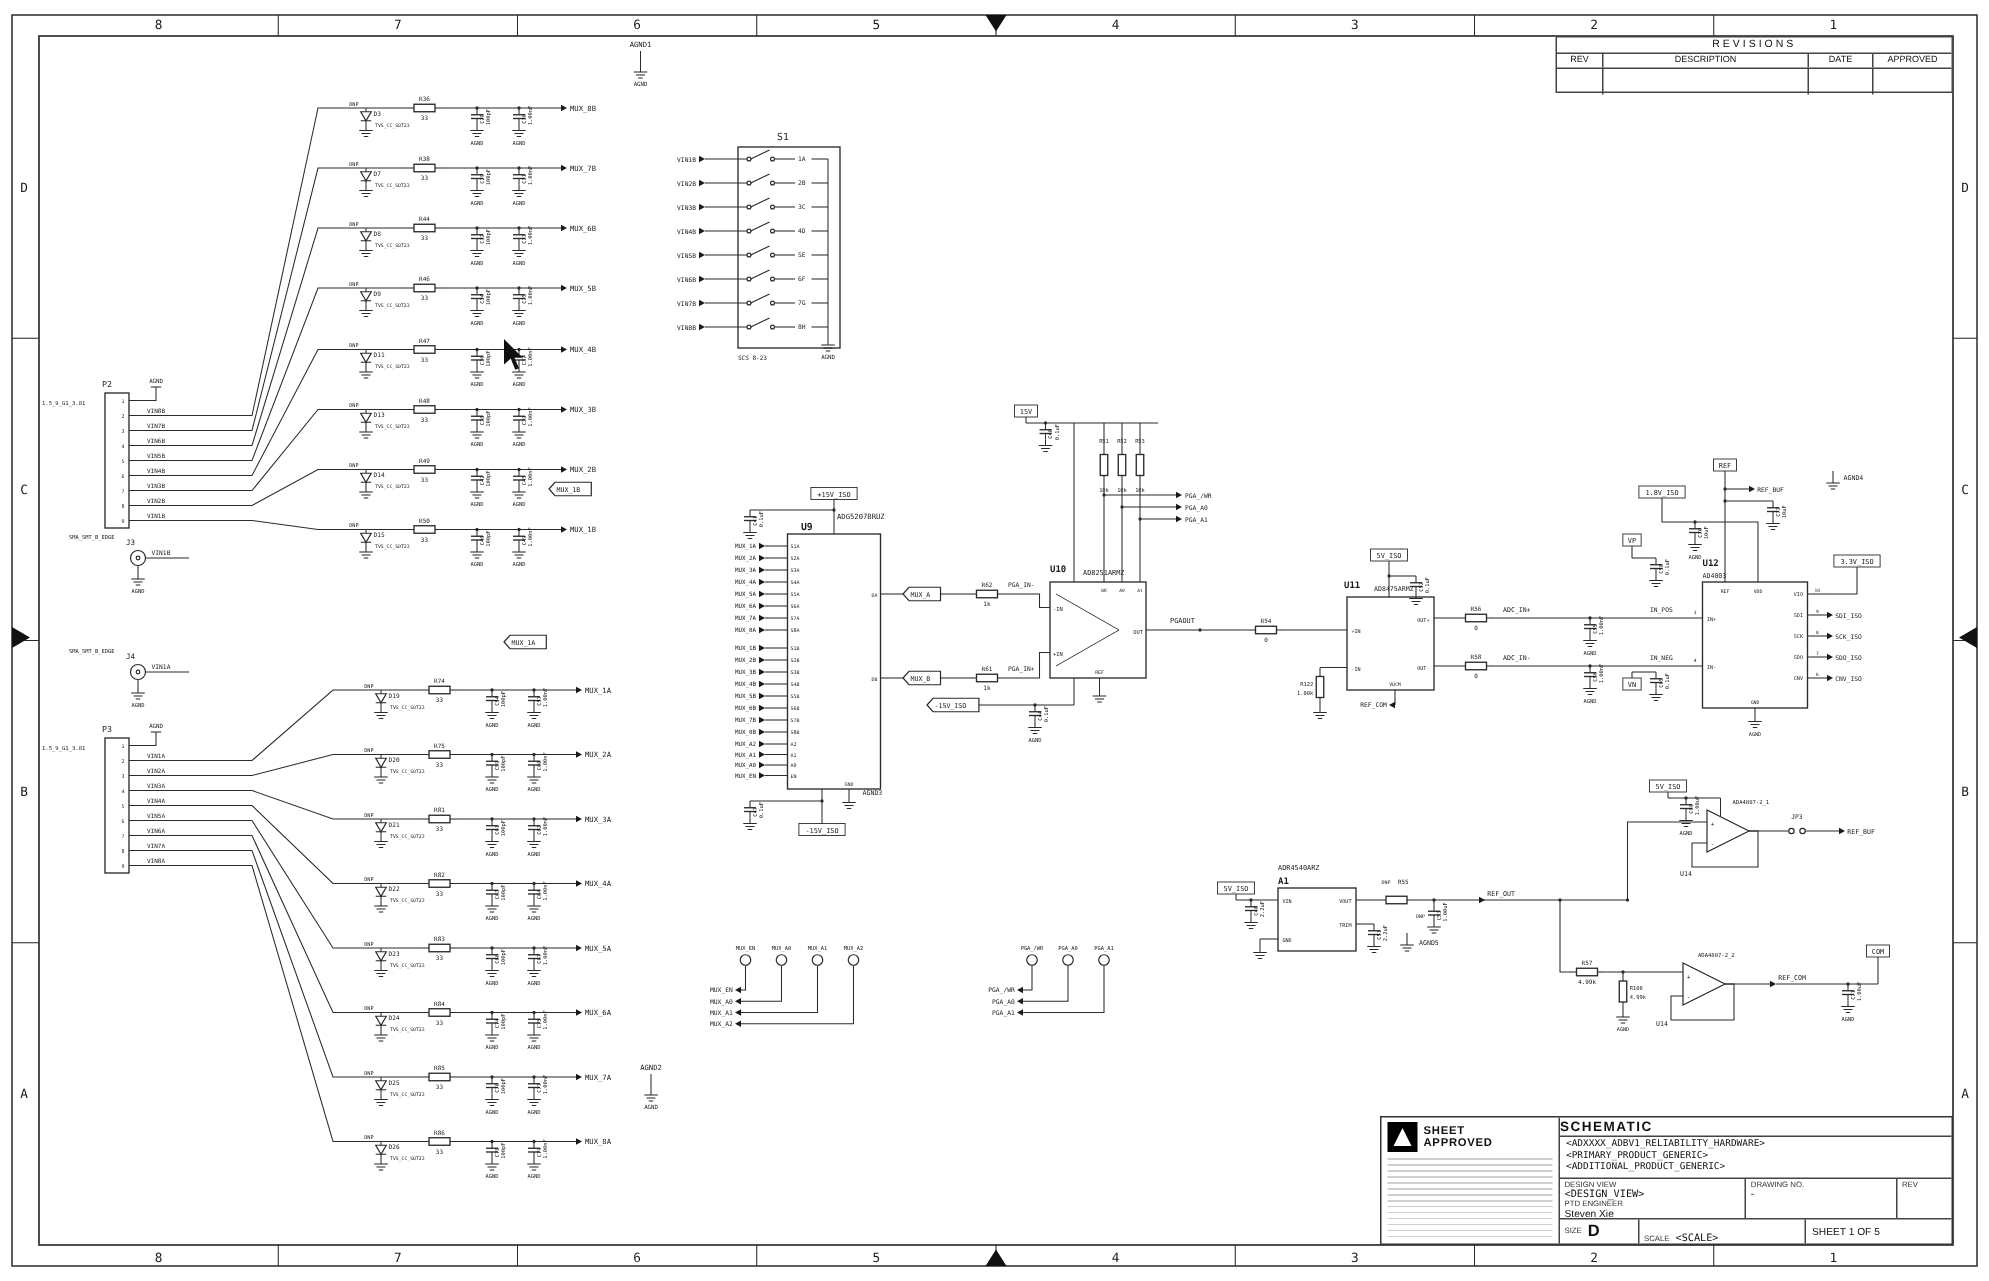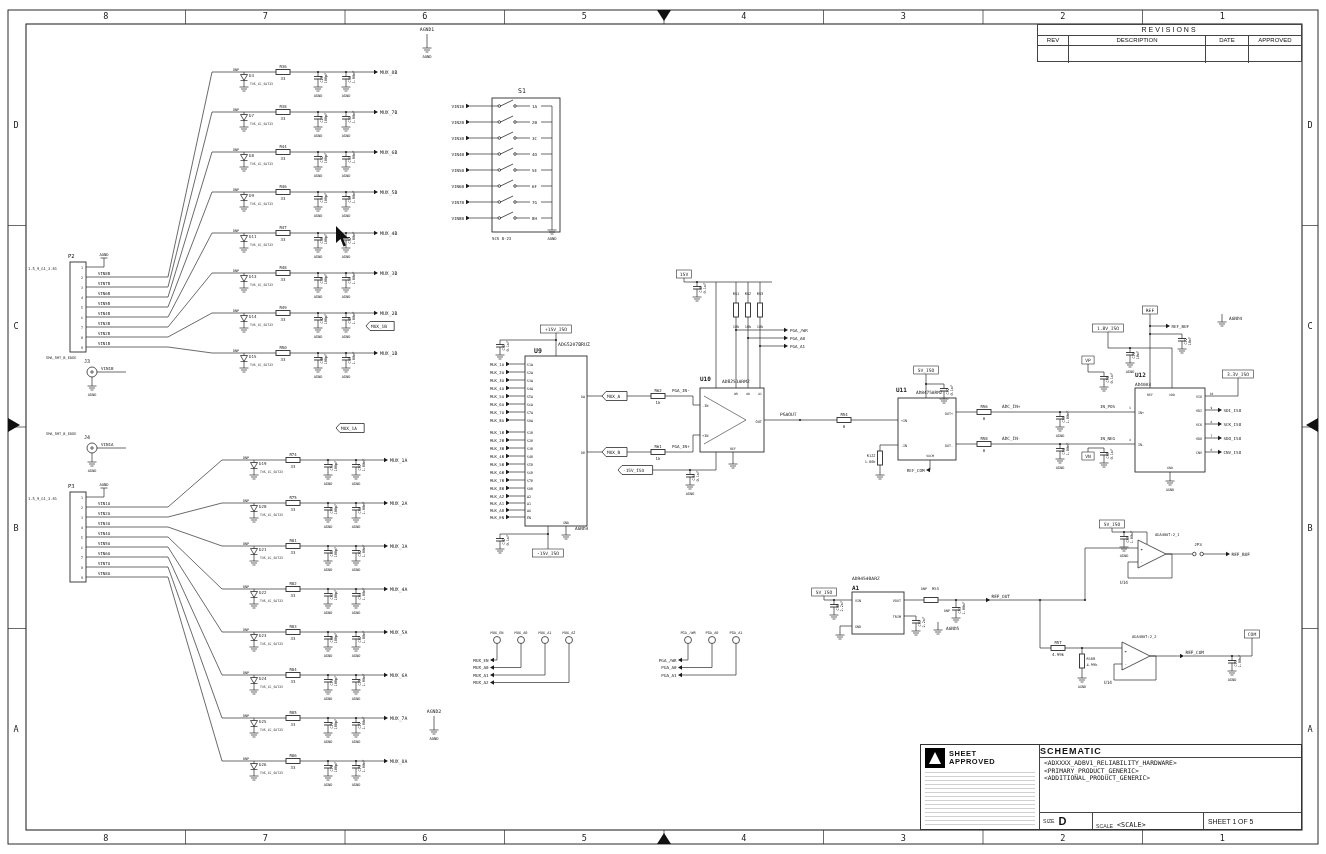--- a/index.html
+++ b/index.html
@@ -1665,20 +1665,35 @@
     </div>
     <div class="fineprint"></div>
   </div>
   <div class="tb-right">
     <div class="tb-title">SCHEMATIC</div>
     <div class="tb-doc">
       <div>&lt;ADXXXX_ADBV1_RELIABILITY_HARDWARE&gt;</div>
       <div>&lt;PRIMARY_PRODUCT_GENERIC&gt;</div>
       <div>&lt;ADDITIONAL_PRODUCT_GENERIC&gt;</div>
     </div>
+    <div class="tb-mid">
+      <div class="cell cell-design">
+        <div class="lbl">DESIGN VIEW</div>
+        <div class="val mono">&lt;DESIGN_VIEW&gt;</div>
+        <div class="lbl">PTD ENGINEER</div>
+        <div class="val">Steven Xie</div>
+      </div>
+      <div class="cell cell-drawing">
+        <div class="lbl">DRAWING NO.</div>
+        <div class="val">-</div>
+      </div>
+      <div class="cell cell-rev">
+        <div class="lbl">REV</div>
+      </div>
+    </div>
     <div class="tb-bottom">
       <div class="cell-size">
         <span class="lbl">SIZE</span>
         <span class="size-big">D</span>
       </div>
       <div class="cell-scale">
         <span class="lbl">SCALE</span>
         <span class="val mono">&lt;SCALE&gt;</span>
       </div>
       <div class="cell-sheet">SHEET 1 OF 5</div>

